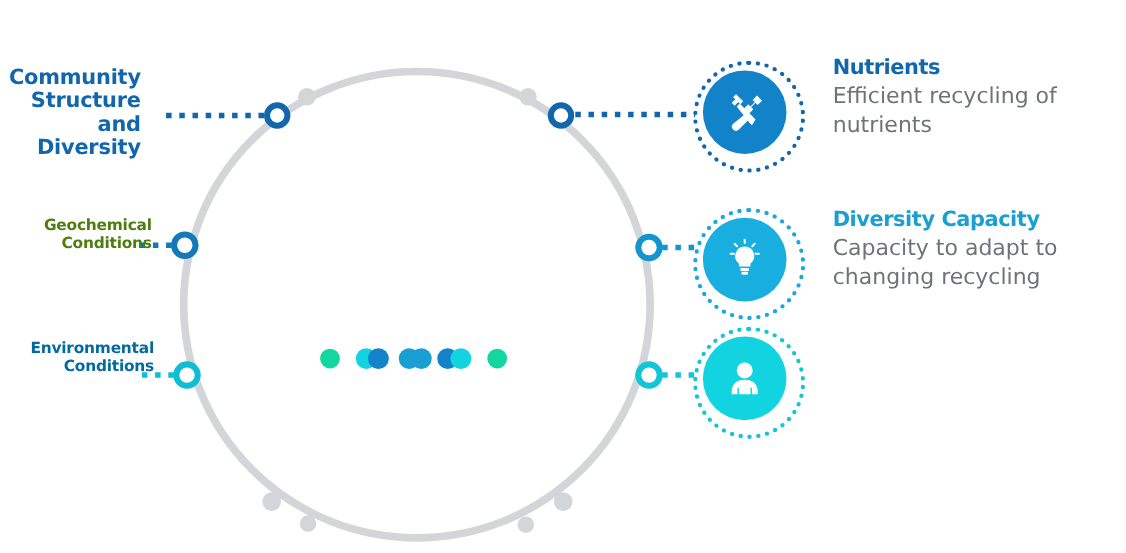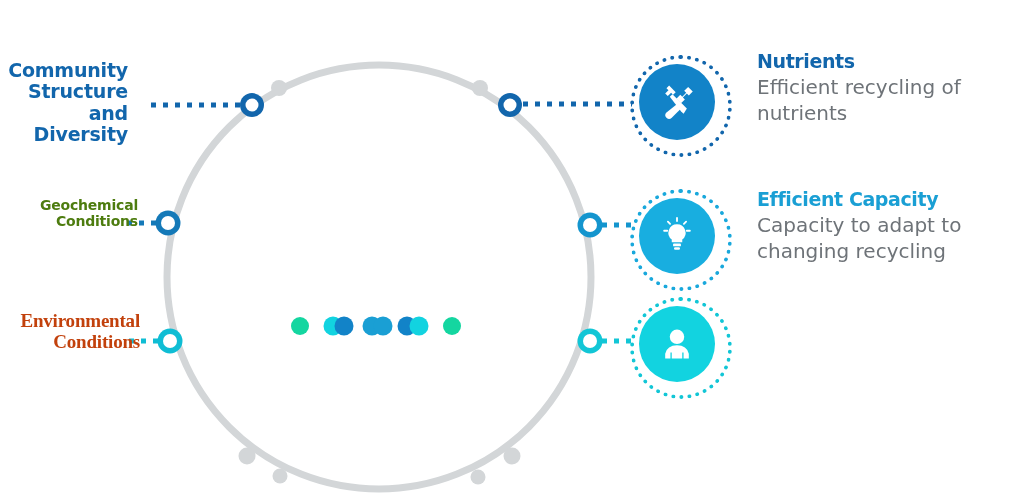--- a/index.html
+++ b/index.html
@@ -31,21 +31,21 @@
     position: absolute;
     text-align: right;
     line-height: 1.12;
     font-weight: 700;
     letter-spacing: -0.2px;
     font-family: "DejaVu Sans", sans-serif;
     white-space: pre-line;
   }
   .left-label.l0 { right: 880px; top: 60px;  font-size: 19px; color: #1266AC; }
   .left-label.l1 { right: 870px; top: 198px; font-size: 14px; color: #4d7c0f; }
-  .left-label.l2 { right: 868px; top: 310px; font-size: 19px; color: #c2410c; font-family: Liberation Serif, serif; }
+  .left-label.l2 { right: 868px; top: 310px; font-size: 14px; color: #0369a1; }
 
   
   .right-block {
     position: absolute;
     left: 757px;
     width: 268px;
   }
   .right-block.r0 { top: 52px; }
   .right-block.r1 { top: 190px; }
   .right-block.r2 { top: 282px; }
@@ -206,21 +206,21 @@
         <rect x="27.5" y="49" width="9" height="4" rx="1.8"></rect>
         <rect x="30.6" y="3" width="2.8" height="7.5" rx="1.4"></rect>
         <rect x="30.6" y="3" width="2.8" height="7.5" rx="1.4" transform="rotate(45 32 24)"></rect>
         <rect x="30.6" y="3" width="2.8" height="7.5" rx="1.4" transform="rotate(-45 32 24)"></rect>
         <rect x="30.6" y="3" width="2.8" height="7.5" rx="1.4" transform="rotate(90 32 24)"></rect>
         <rect x="30.6" y="3" width="2.8" height="7.5" rx="1.4" transform="rotate(-90 32 24)"></rect>
       </g>
     </svg>
   </div>
   <div class="right-block r1">
-    <div class="right-title">Efficient Capacity</div>
+    <div class="right-title">Diversity Capacity</div>
     <div class="right-desc">Capacity to adapt to changing recycling</div>
   </div>
 
   <div class="icon-ring g2"></div>
   <div class="icon-badge b2">
     <svg viewBox="0 0 64 64">
       <g fill="#ffffff">
         <circle cx="32" cy="21" r="11"></circle>
         <path d="M32 34 Q17 34 14 47 L14 54 L22 54 L22 45 L24 45 L24 54 L40 54 L40 45 L42 45 L42 54 L50 54 L50 47 Q47 34 32 34 Z"></path>
       </g>

